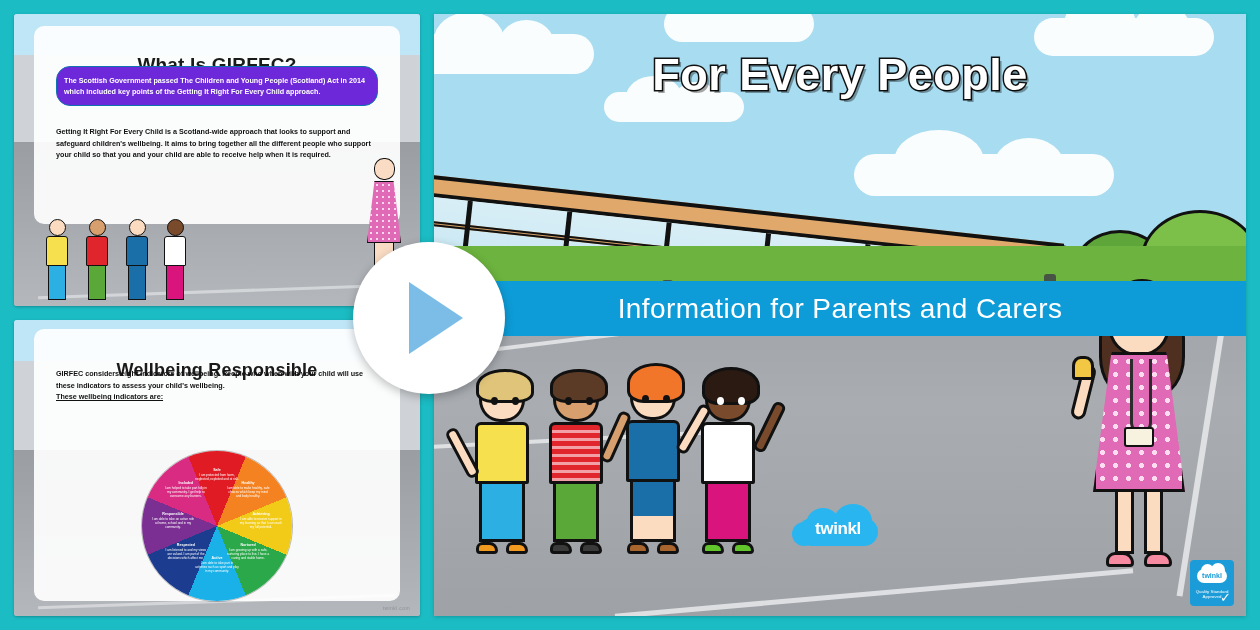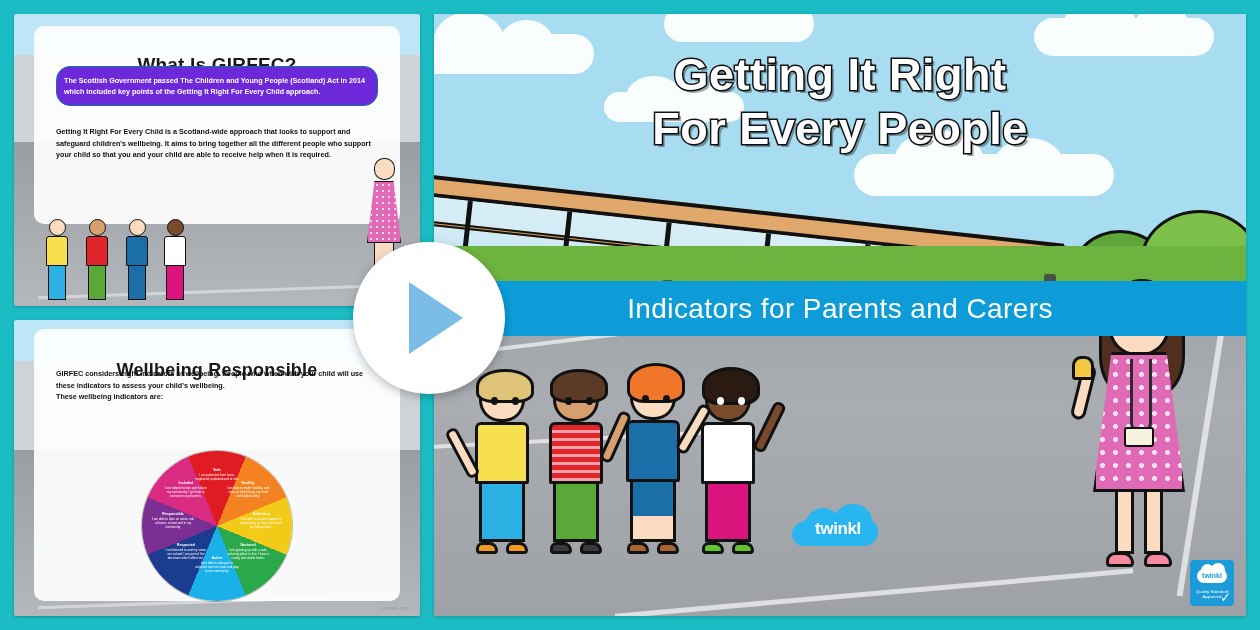--- a/index.html
+++ b/index.html
@@ -68,21 +68,21 @@
     background:#6d28d9; border:1.5px solid #0f74ae;
     padding:8px 7px; border-radius:14px;
     color:#ffffff; font-size:7.2px; font-weight:bold; line-height:1.55;
   }
 
   .t-body {
     position:absolute; left:42px; right:42px; top:112px;
     color:#111; font-size:7.2px; font-weight:bold; line-height:1.6;
   }
   .t2 .t-body { top:48px; }
-  .t-body .lead { display:block; }
+  .t-body .lead { display:block;text-decoration:underline; }
 
   
   .t-kids { position:absolute; left:28px; bottom:6px; width:160px; height:120px; }
   .t-kid  { position:absolute; bottom:0; width:30px; }
   .t-kid .head { width:17px; height:17px; border-radius:50%; margin:0 auto; border:1.2px solid #111; }
   .t-kid .body { width:22px; height:30px; margin:0 auto; border:1.2px solid #111; border-radius:3px 3px 1px 1px; }
   .t-kid .legs { width:18px; height:34px; margin:0 auto; border:1.2px solid #111; border-top:none; }
   .k1 { left:0;  }  .k2 { left:40px; } .k3 { left:80px; } .k4 { left:118px; }
 
   .t-teacher { position:absolute; right:16px; bottom:18px; width:40px; height:130px; }
@@ -459,26 +459,25 @@
       <div class="courtline cl2"></div>
       <div class="courtline cl3"></div>
       <div class="courtline cl4"></div>
       <div class="sil" style="left:150px; top:-6px; width:10px; height:34px;"></div>
       <div class="sil" style="left:168px; top:-2px; width:8px;  height:28px;"></div>
       <div class="sil" style="left:228px; top:-8px; width:11px; height:36px;"></div>
       <div class="sil" style="left:610px; top:-14px; width:12px; height:40px;"></div>
     </div>
 
     <div class="titleblock">
-      <div class="tl-sub">Getting It Right</div>
       <div class="tl-sub">For Every People</div>
     </div>
 
     <div class="banner">
-      <span>Indicators for Parents and Carers</span>
+      <span>Information for Parents and Carers</span>
     </div>
 
     <div class="kids">
 
       <div class="kid kidA">
         <div class="karm" style="left:-8px; top:52px; background:#fbdcc0; transform:rotate(-28deg);"></div>
         <div class="kh">
           <div class="khair" style="background:#e0c47a"></div>
           <div class="kface">
               <i class="keye" style="left:0"></i>

